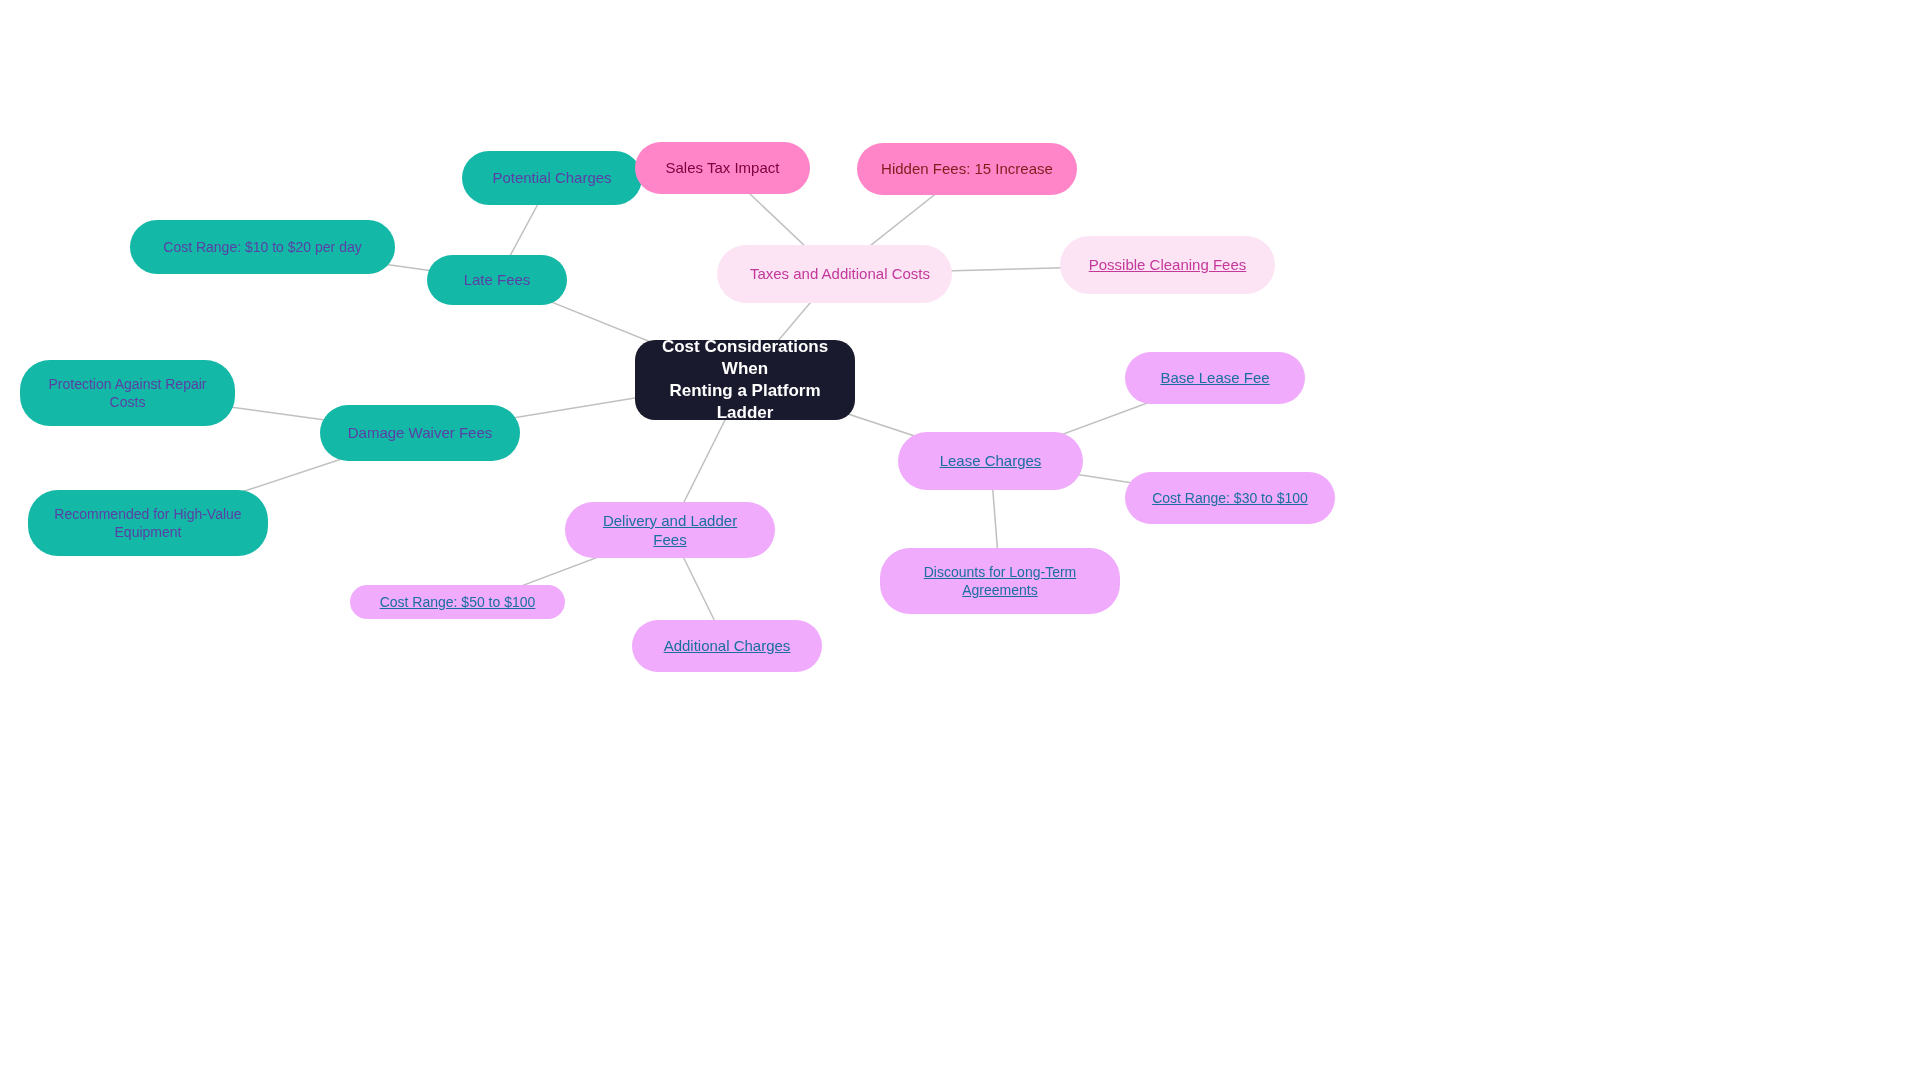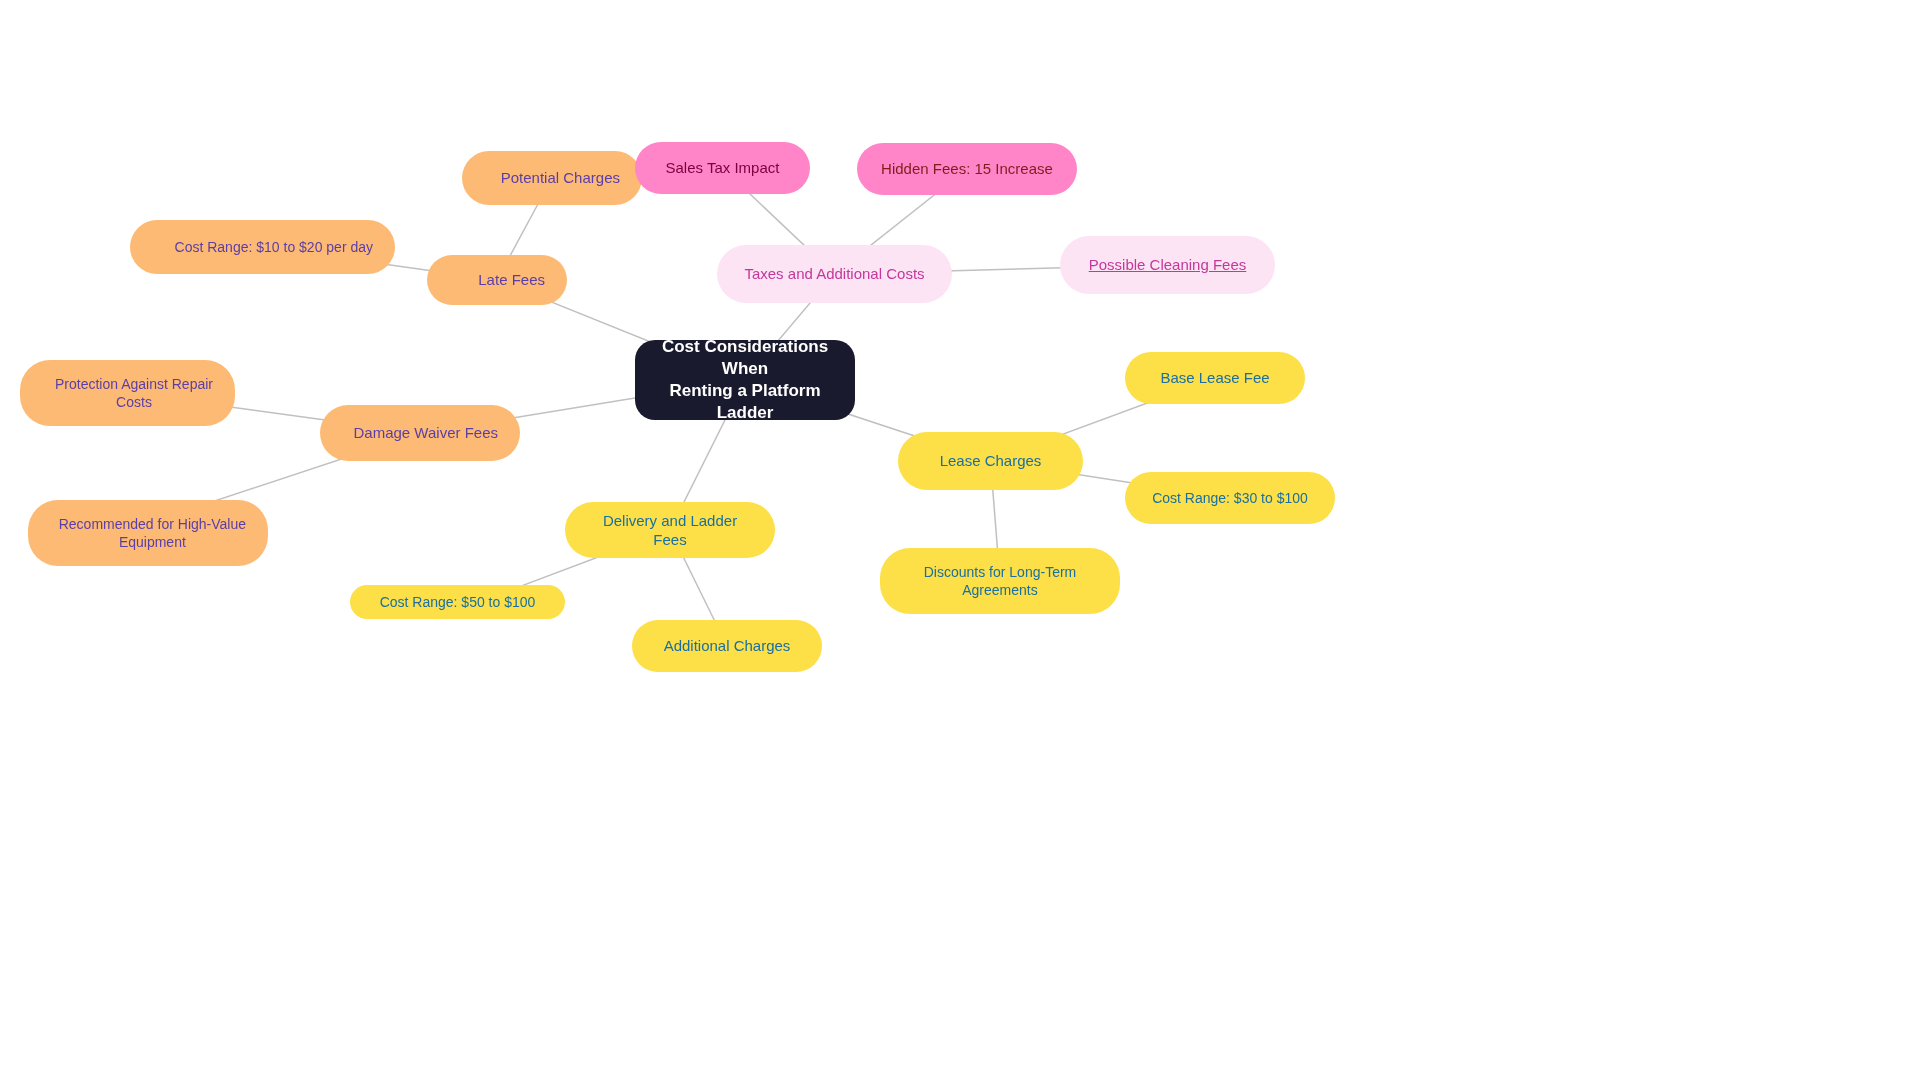--- a/index.html
+++ b/index.html
@@ -40,46 +40,46 @@
       color: #ffffff;
       font-size: 18px;
       font-weight: 600;
       width: 220px;
       height: 80px;
       border-radius: 20px;
     }
 
     
     .node-purple {
-      background: #fdba74;
+      background: #14b8a6;
       color: #5b3fa6;
       border: none;
-      justify-content: flex-end;
     }
 
     
     .node-pink {
       background: #fce4f5;
       color: #c4389a;
       border: none;
     }
 
     
     .node-hotpink {
       background: #ff69b4;
       color: #8b0057;
       border: 2px solid #ff1493;
       text-align: right;
     }
 
     
     .node-blue {
-      background: #fde047;
+      background: #f0abfc;
       color: #1a6fa0;
       border: none;
+      text-decoration: underline;
     }
 
     .node-font-sm { font-size: 14px; }
     .node-font-md { font-size: 15px; }
   </style>
 </head>
 <body>
 
 <svg class="connections" id="svg-lines">
     <line x1="745" y1="380" x2="497" y2="280" stroke="#c0c0c0" stroke-width="1.5"></line>
@@ -120,38 +120,38 @@
 
 <div class="node node-purple node-font-md" style="left:320px; top:405px; width:200px; height:56px;">
   <span>Damage Waiver Fees</span>
 </div>
 
 <div class="node node-purple node-font-sm" style="left:20px; top:360px; width:215px; height:66px;">
   <span style="white-space:pre-line;">Protection Against Repair
 Costs</span>
 </div>
 
-<div class="node node-purple node-font-sm" style="left:28px; top:490px; width:240px; height:66px;margin-top:10px;">
+<div class="node node-purple node-font-sm" style="left:28px; top:490px; width:240px; height:66px;">
   <span style="white-space:pre-line;">Recommended for High-Value
 Equipment</span>
 </div>
 
 <div class="node node-blue node-font-md" style="left:565px; top:502px; width:210px; height:56px;">
   <span>Delivery and Ladder Fees</span>
 </div>
 
 <div class="node node-blue node-font-sm" style="left:350px; top:585px; width:215px; height:34px;">
   <span>Cost Range: $50 to $100</span>
 </div>
 
 <div class="node node-blue node-font-md" style="left:632px; top:620px; width:190px; height:52px;">
   <span>Additional Charges</span>
 </div>
 
-<div class="node node-pink node-font-md" style="left:717px; top:245px; width:235px; height:58px;">
+<div class="node node-pink node-font-md" style="left:717px; top:245px; width:235px; height:58px;justify-content:flex-end;">
   <span>Taxes and Additional Costs</span>
 </div>
 
 <div class="node node-hotpink node-font-md" style="left:635px; top:142px; width:175px; height:52px; background:#ff85c8; color:#7a003e; border:none;">
   <span>Sales Tax Impact</span>
 </div>
 
 <div class="node node-hotpink node-font-md" style="left:857px; top:143px; width:220px; height:52px; background:#ff85c8; color:#7f1d1d; border:none;">
   <span>Hidden Fees: 15 Increase</span>
 </div>

